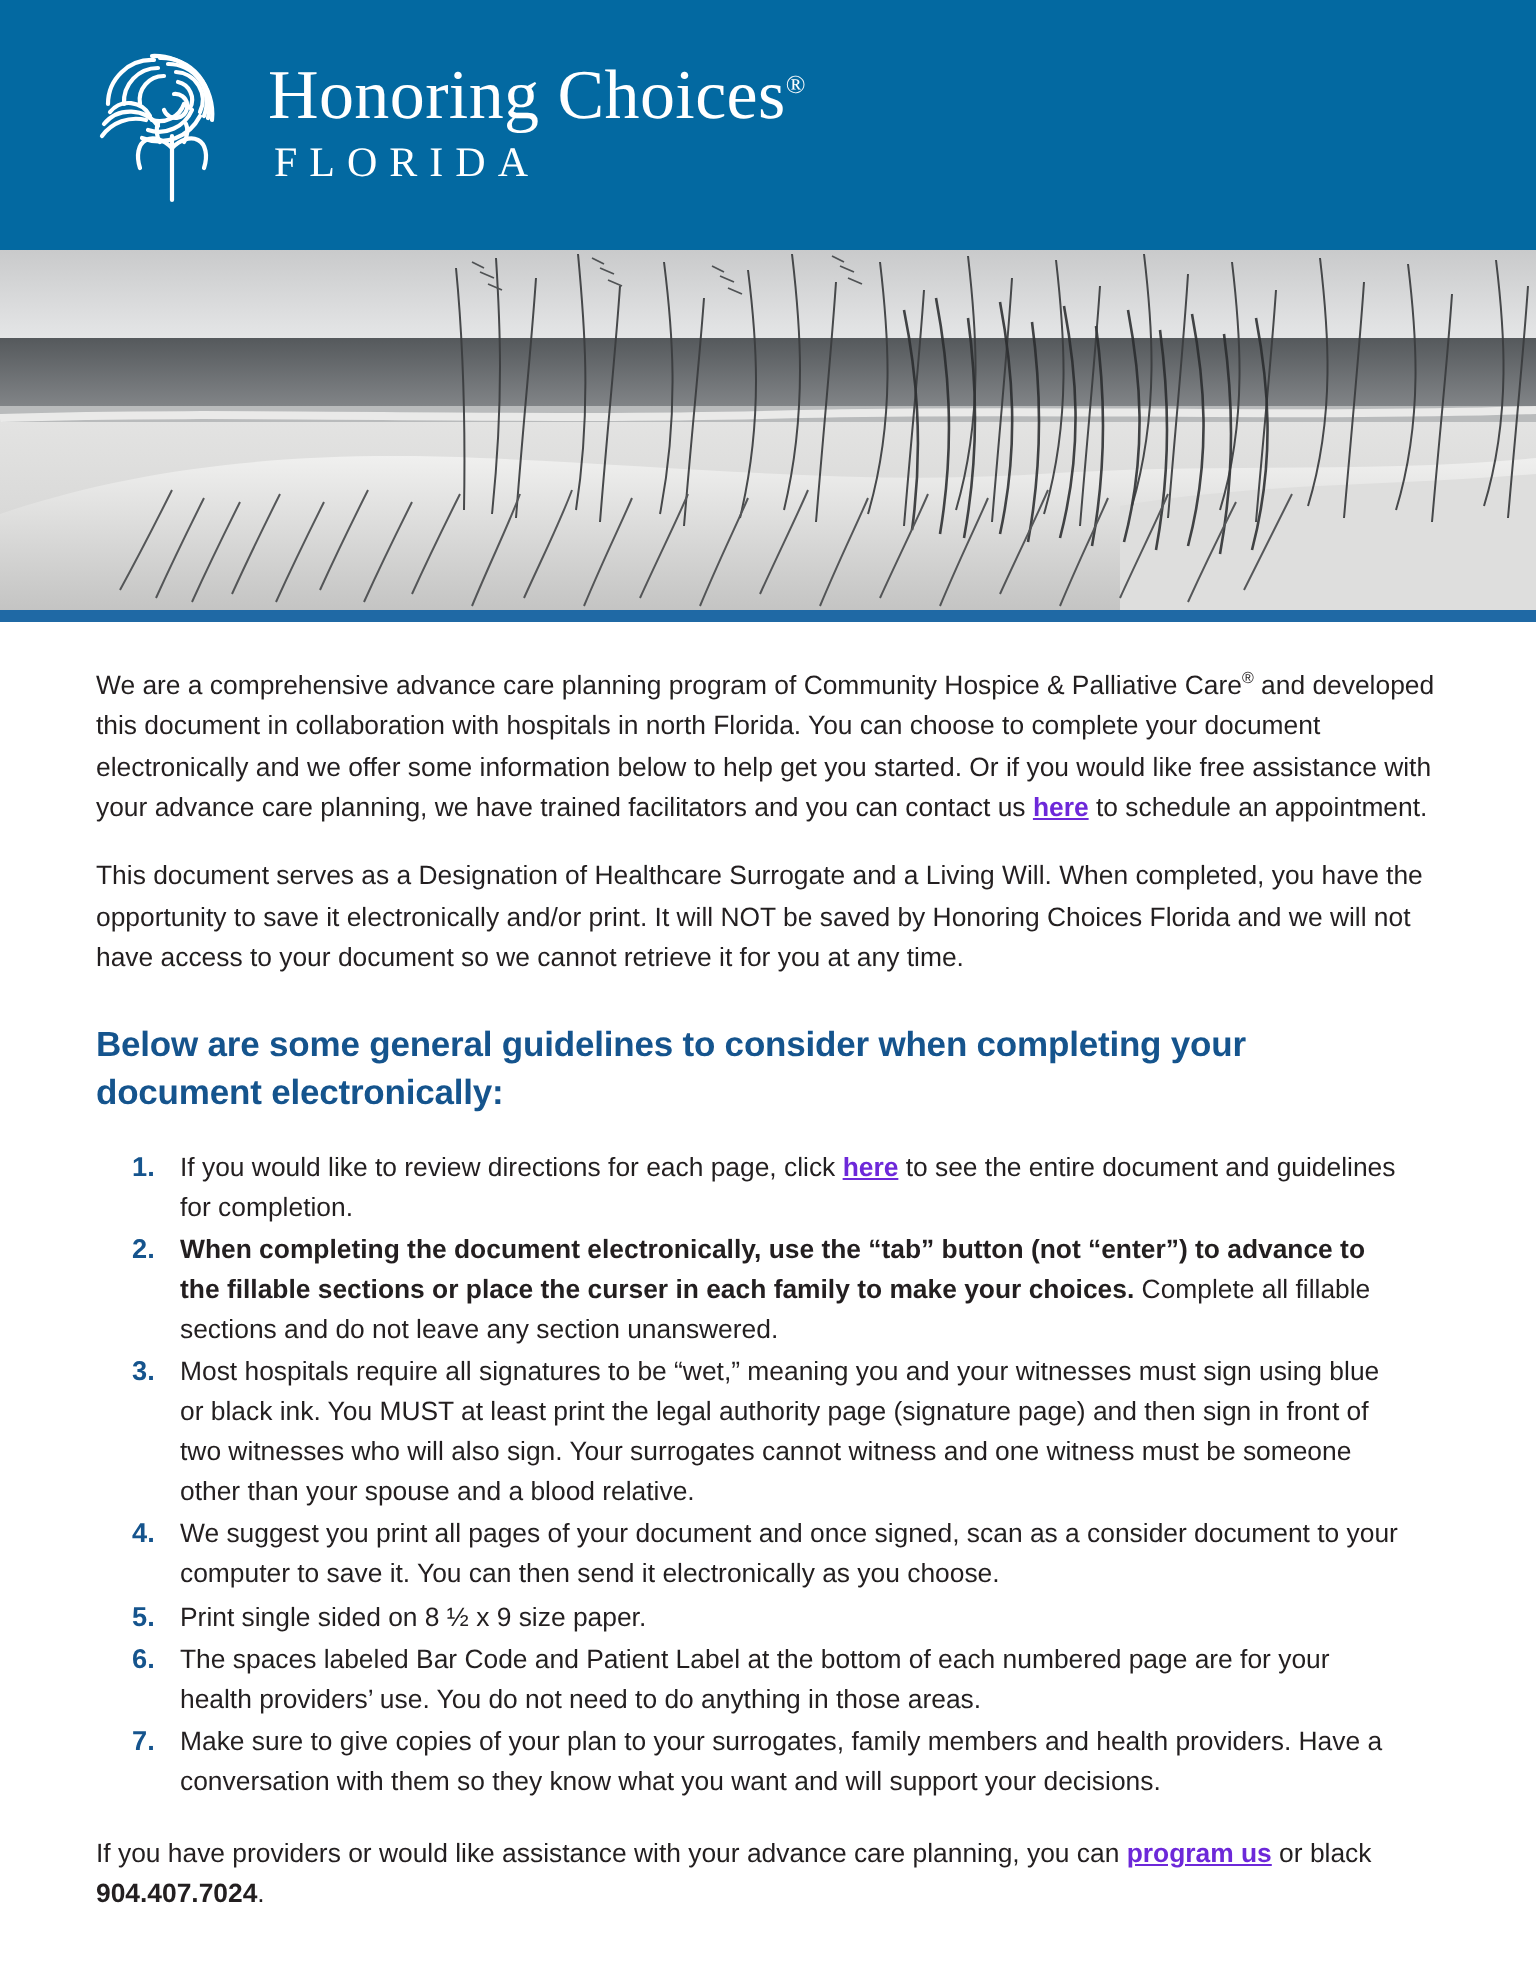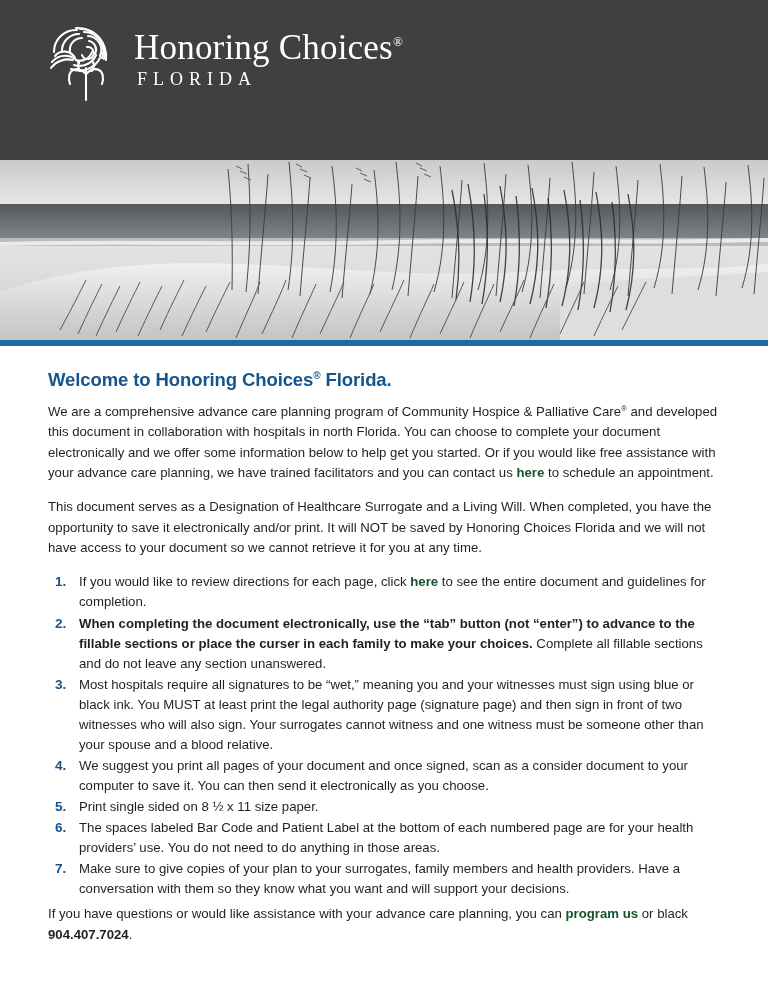--- a/index.html
+++ b/index.html
@@ -13,22 +13,22 @@
     font-family: "Liberation Sans", sans-serif;
     color: #231f20;
     overflow: hidden;
     position: relative;
   }
 
   
   .header-band {
     position: relative;
     width: 768px;
-    height: 160px;
-    background: #404040;
+    height: 125px;
+    background: #0369a1;
     box-sizing: border-box;
   }
   .logo-lockup {
     position: absolute;
     left: 48px;
     top: 22px;
     display: flex;
     align-items: flex-start;
   }
   .logo-mark {
@@ -48,21 +48,21 @@
     letter-spacing: 0.2px;
     white-space: nowrap;
   }
   .logo-title .reg {
     font-size: 13px;
     vertical-align: super;
     letter-spacing: 0;
   }
   .logo-sub {
     font-family: "Liberation Serif", serif;
-    font-size: 18px;
+    font-size: 21px;
     color: #ffffff;
     letter-spacing: 6px;
     margin-top: 4px;
     padding-left: 3px;
     white-space: nowrap;
   }
 
   
   .banner {
     position: relative;
@@ -110,31 +110,32 @@
     line-height: 1.54;
     margin: 0 0 14px 0;
     color: #231f20;
   }
   p.body-text .reg {
     font-size: 8px;
     vertical-align: super;
   }
   a.inline-link,
   .inline-link {
-    color: #14532d;
-    font-weight: bold;
+    color: #6d28d9;
+    font-weight: bold;
+    text-decoration: underline;
     cursor: pointer;
   }
   .bold {
     font-weight: bold;
   }
 
   ol.guidelines {
     list-style: none;
-    margin: 5px;
+    margin: 16px;
     padding: 0;
     counter-reset: glist;
   }
   ol.guidelines > li {
     position: relative;
     padding-left: 26px;
     margin-bottom: 1px;
     font-size: 13.2px;
     line-height: 1.52;
     counter-increment: glist;
@@ -307,42 +308,40 @@
           <path d="M416 3 l6 3 M420 8 l7 3 M424 14 l7 3"></path>
         </g>
       </g>
     </g>
   </svg>
 </div>
 <div class="banner-rule"></div>
 
 <div class="content">
 
-  <h1 class="section-title">
-    <span>Welcome to Honoring Choices</span><span class="reg">®</span><span> Florida.</span>
-  </h1>
 
   <p class="body-text">
     <span>We are a comprehensive advance care planning program of Community Hospice &amp; Palliative Care</span><span class="reg">®</span><span> and developed this document in collaboration with hospitals in north Florida. You can choose to complete your document electronically and we offer some information below to help get you started. Or if you would like free assistance with your advance care planning, we have trained facilitators and you can contact us </span><span class="inline-link">here</span><span> to schedule an appointment.</span>
   </p>
 
   <p class="body-text">This document serves as a Designation of Healthcare Surrogate and a Living Will. When completed, you have the opportunity to save it electronically and/or print. It will NOT be saved by Honoring Choices Florida and we will not have access to your document so we cannot retrieve it for you at any time.</p>
 
+  <h2 class="section-title">Below are some general guidelines to consider when completing your document electronically:</h2>
 
   <ol class="guidelines">
     <li>
       <span>If you would like to review directions for each page, click </span><span class="inline-link">here</span><span> to see the entire document and guidelines for completion.</span>
     </li>
     <li>
       <span class="bold">When completing the document electronically, use the “tab” button (not “enter”) to advance to the fillable sections or place the curser in each family to make your choices.</span><span> Complete all fillable sections and do not leave any section unanswered.</span>
     </li>
     <li>Most hospitals require all signatures to be “wet,” meaning you and your witnesses must sign using blue or black ink. You MUST at least print the legal authority page (signature page) and then sign in front of two witnesses who will also sign. Your surrogates cannot witness and one witness must be someone other than your spouse and a blood relative.</li>
     <li>We suggest you print all pages of your document and once signed, scan as a consider document to your computer to save it. You can then send it electronically as you choose.</li>
-    <li>Print single sided on 8 ½ x 11 size paper.</li>
+    <li>Print single sided on 8 ½ x 9 size paper.</li>
     <li>The spaces labeled Bar Code and Patient Label at the bottom of each numbered page are for your health providers’ use. You do not need to do anything in those areas.</li>
     <li>Make sure to give copies of your plan to your surrogates, family members and health providers. Have a conversation with them so they know what you want and will support your decisions.</li>
   </ol>
 
   <p class="body-text footer-note">
-    <span>If you have questions or would like assistance with your advance care planning, you can </span><span class="inline-link">program us</span><span> or black </span><span class="bold">904.407.7024</span><span>.</span>
+    <span>If you have providers or would like assistance with your advance care planning, you can </span><span class="inline-link">program us</span><span> or black </span><span class="bold">904.407.7024</span><span>.</span>
   </p>
 
 </div>
 
 </body></html>

